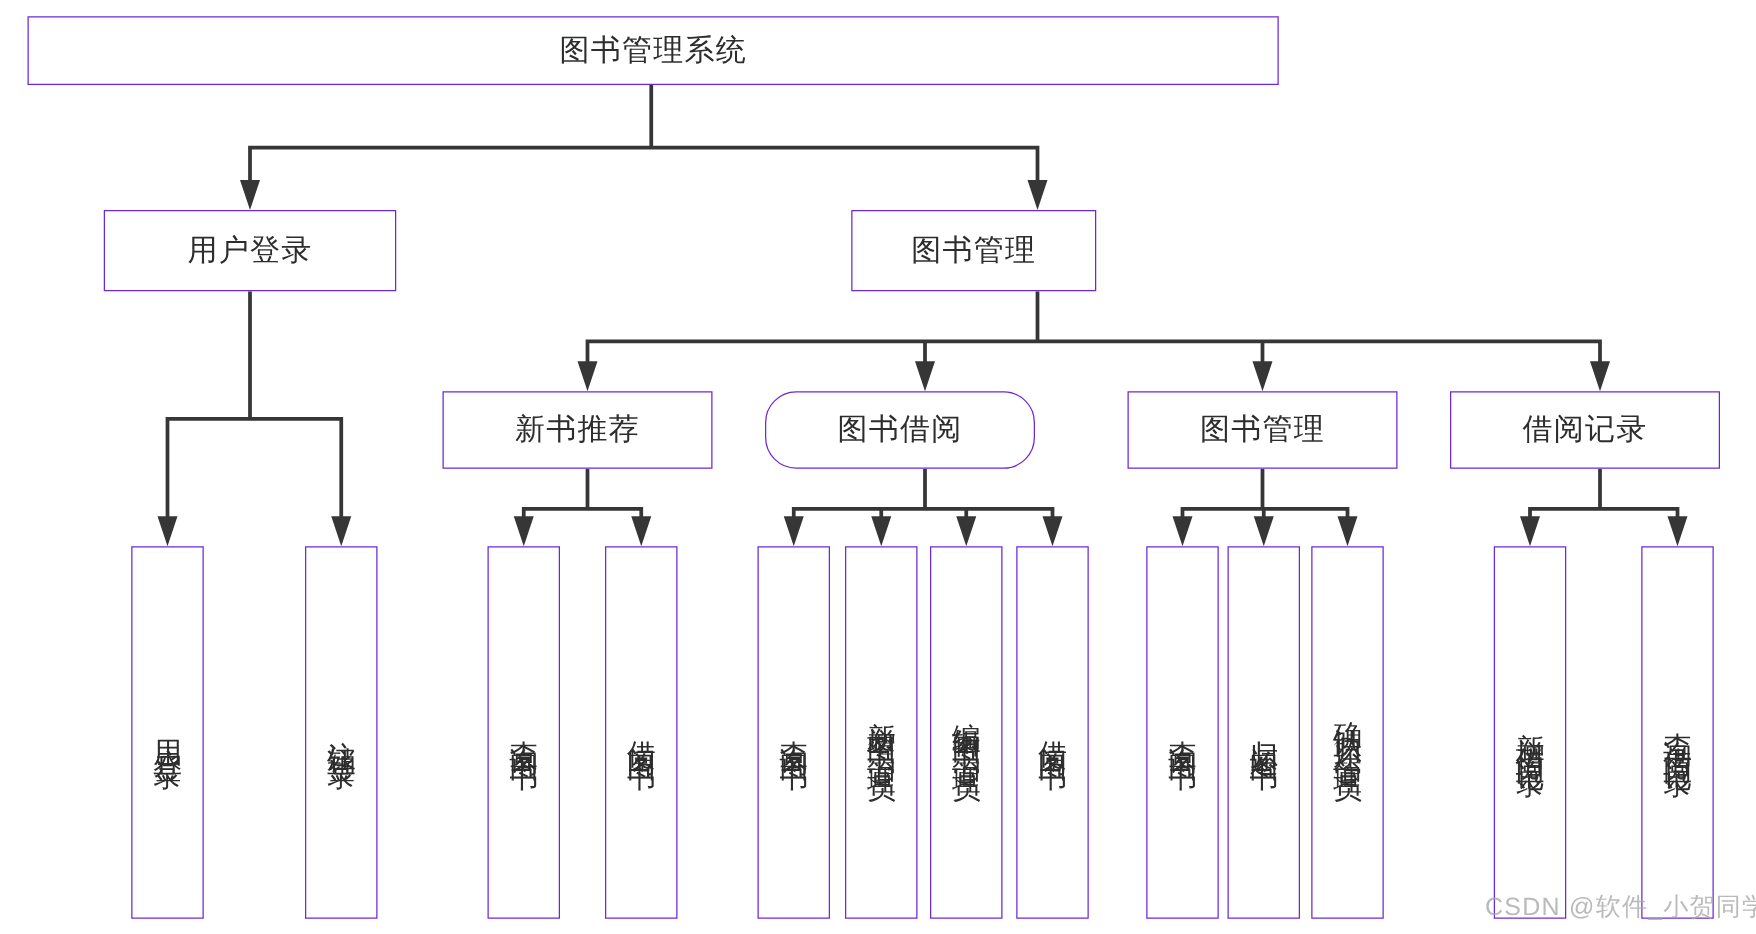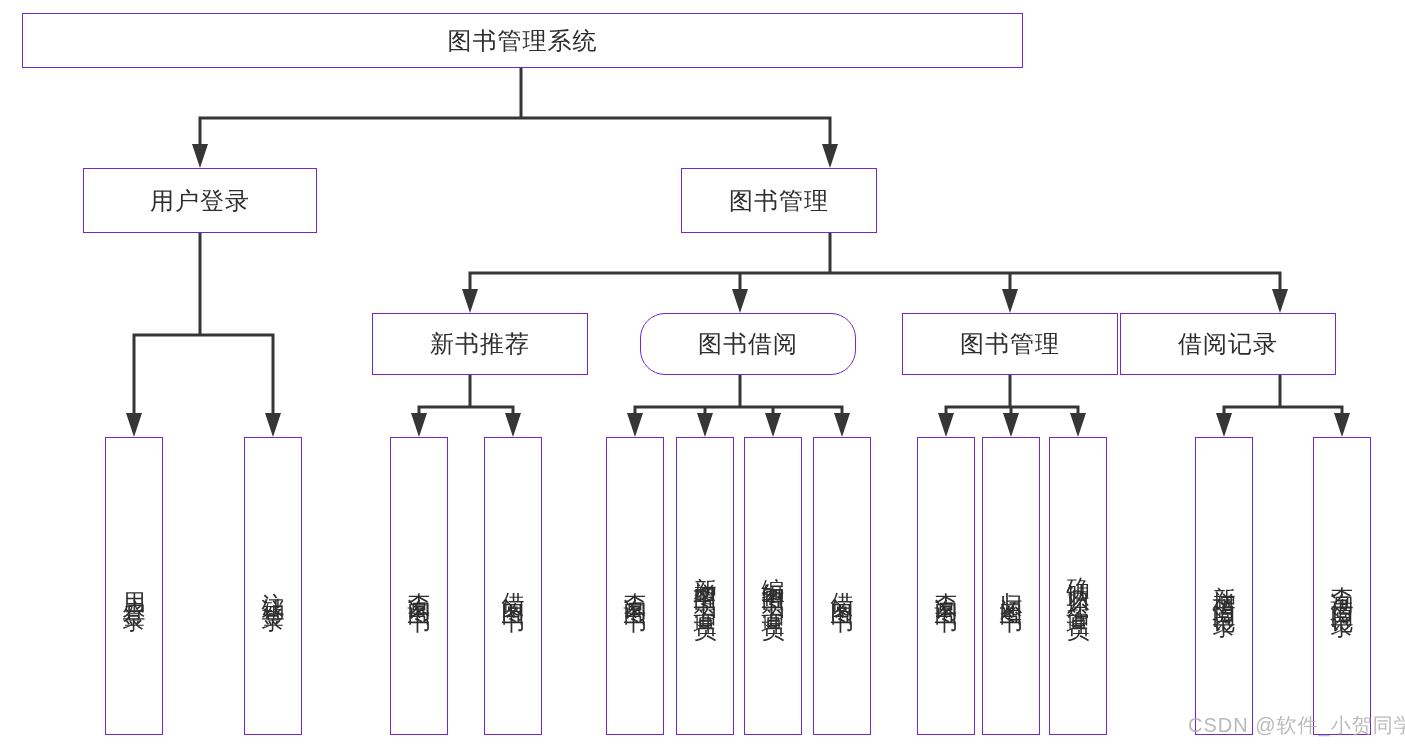--- a/index.html
+++ b/index.html
@@ -104,30 +104,30 @@
     <span>图书管理系统</span>
   </div>
 
   <div class="box lvl1" style="left:83px; width:234px;">
     <span>用户登录</span>
   </div>
   <div class="box lvl1" style="left:681px; width:196px;">
     <span>图书管理</span>
   </div>
 
-  <div class="box hbox" style="left:372px;">
+  <div class="box hbox" style="left:354px;">
     <span>新书推荐</span>
   </div>
-  <div class="box hbox" style="left:640px;border-radius:25px;">
+  <div class="box hbox" style="left:612px;border-radius:25px;">
     <span>图书借阅</span>
   </div>
   <div class="box hbox" style="left:902px;">
     <span>图书管理</span>
   </div>
-  <div class="box hbox" style="left:1120px;align-items:center;">
+  <div class="box hbox" style="left:1160px;align-items:center;">
     <span>借阅记录</span>
   </div>
 
   <div class="box vbox" style="left:105px;">
     <span>用户登录</span>
   </div>
   <div class="box vbox" style="left:244px;">
     <span>注销登录</span>
   </div>
 

